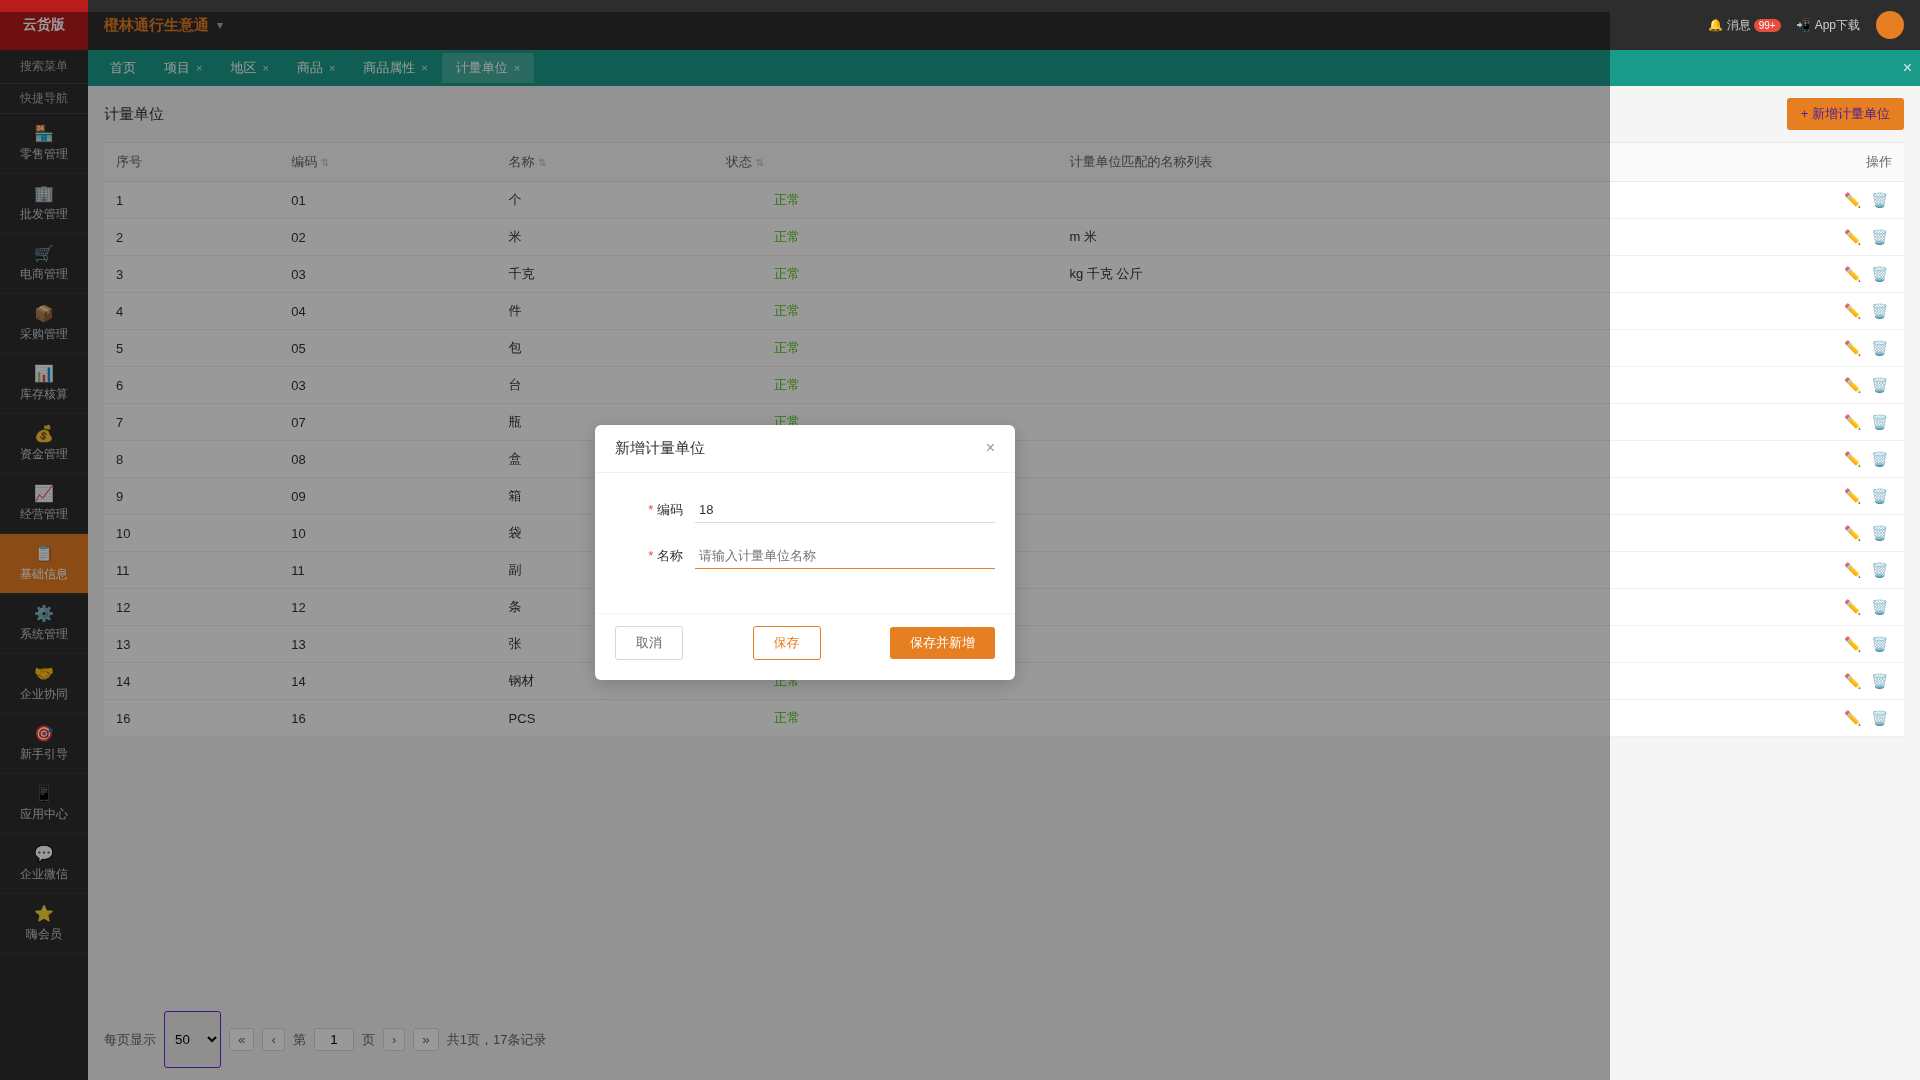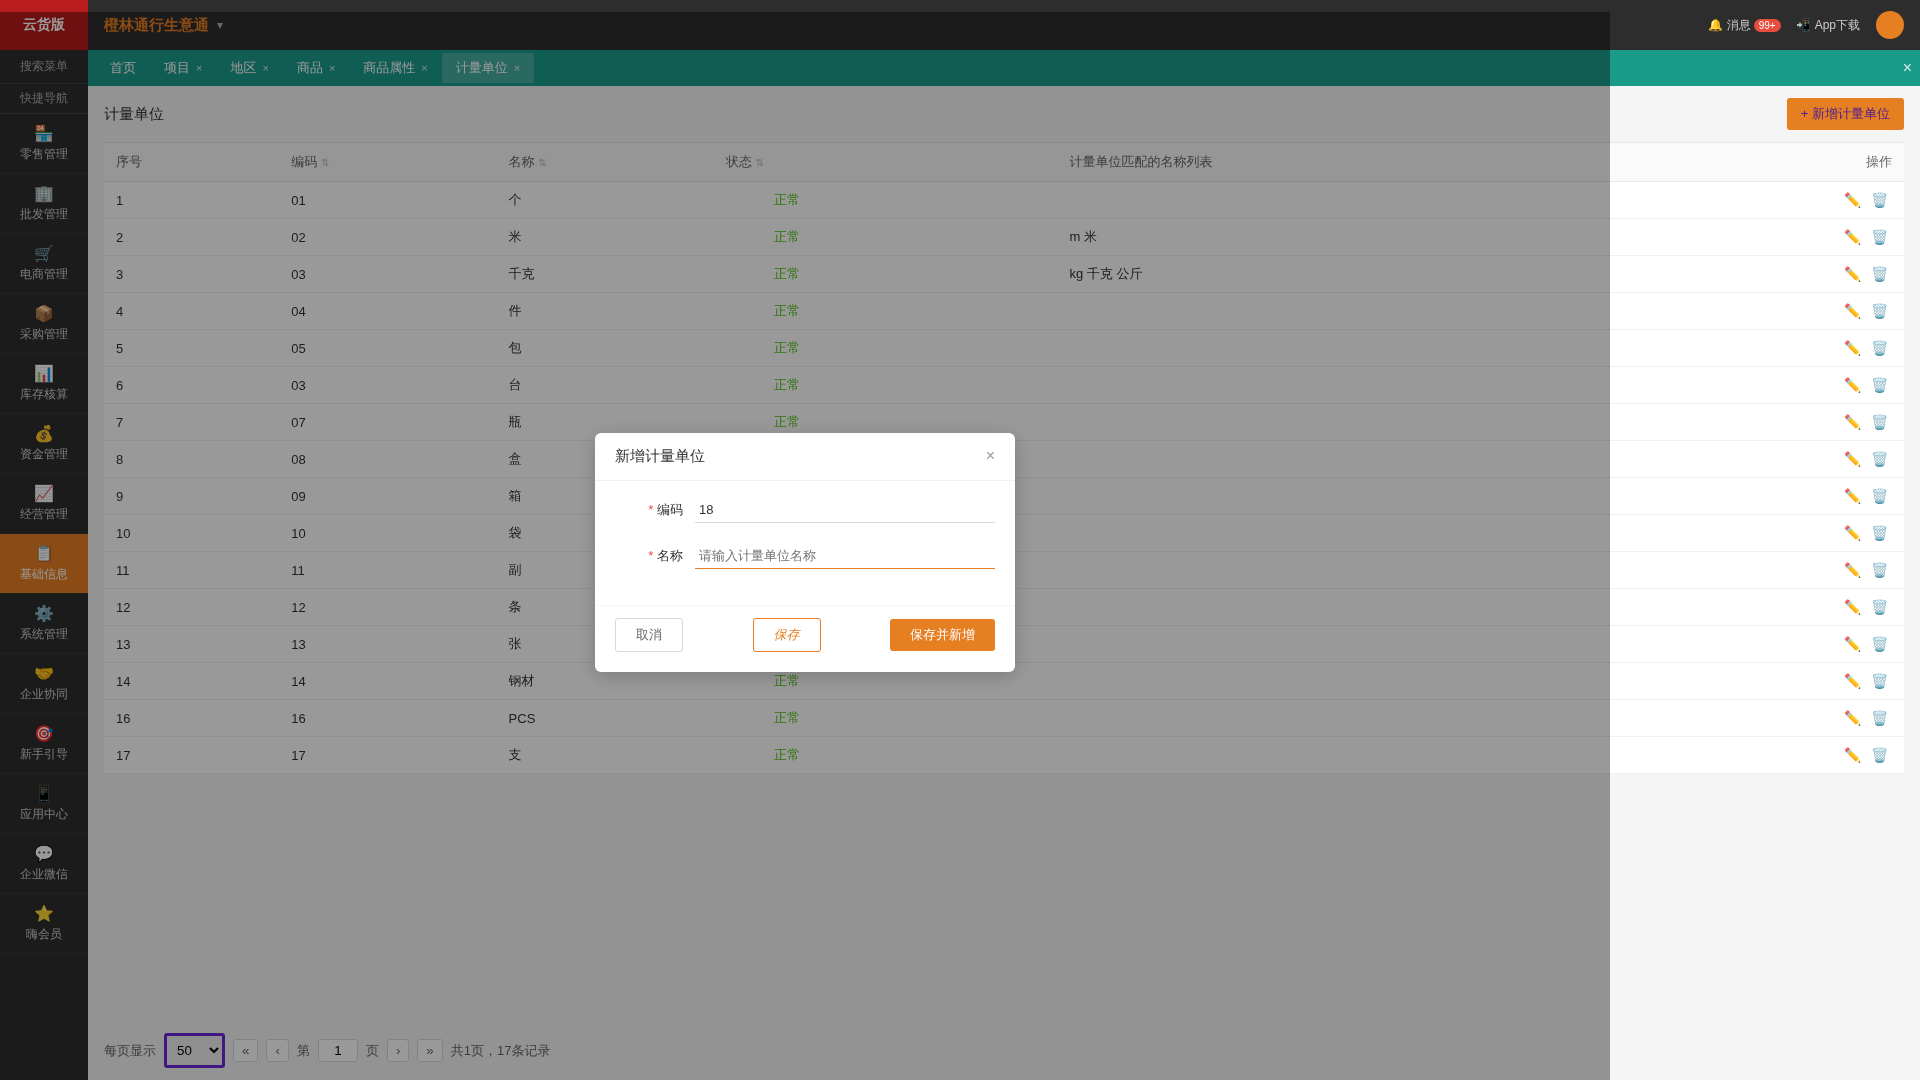--- a/index.html
+++ b/index.html
@@ -42,38 +42,38 @@
     .table-wrap { padding: 0 16px; flex: 1; }
     table { width: 100%; border-collapse: collapse; background: white; font-size: 13px; }
     thead tr { background: #fafafa; }
     th { padding: 10px 12px; text-align: left; color: #666; font-weight: normal; border-bottom: 1px solid #e8e8e8; border-top: 1px solid #e8e8e8; white-space: nowrap; }
     td { padding: 9px 12px; color: #333; border-bottom: 1px solid #f0f0f0; }
     .status-normal { color: #52c41a; margin-left: 48px; }
     .action-btn { color: #aaa; cursor: pointer; margin: 0 3px; font-size: 14px; }
 
     
     .pagination { padding: 12px 16px; display: flex; align-items: center; gap: 8px; color: #666; font-size: 13px; }
-    .page-select { border: 3px solid #6d28d9; border-radius: 3px; padding: 6px 6px; }
+    .page-select { border: 1px solid #6d28d9; border-radius: 3px; padding: 19px 6px; }
     .page-btn { border: 1px solid #d9d9d9; background: white; padding: 3px 8px; border-radius: 3px; cursor: pointer; color: #666; }
     .page-input { border: 1px solid #d9d9d9; border-radius: 3px; padding: 3px 6px; width: 40px; text-align: center; }
 
     
     .modal-overlay { position: fixed; top: 12px; left: 0; width: 1610px; height: 1080px; background: rgba(0,0,0,0.4); display: flex; align-items: center; justify-content: center; z-index: 1000; }
     .modal { background: white; border-radius: 6px; width: 420px; box-shadow: 0 4px 20px rgba(0,0,0,0.2); }
     .modal-header { padding: 14px 20px; border-bottom: 1px solid #f0f0f0; display: flex; align-items: center; justify-content: space-between; }
     .modal-title { font-size: 15px; color: #333; font-weight: 500; }
     .modal-close { cursor: pointer; color: #999; font-size: 16px; }
-    .modal-body { padding: 16px 20px; }
+    .modal-body { padding: 24px 20px; }
     .form-row { display: flex; align-items: center; margin-bottom: 20px; }
     .form-label { width: 80px; text-align: right; padding-right: 12px; color: #333; font-size: 13px; }
     .form-input { flex: 1; border: none; border-bottom: 1px solid #d9d9d9; padding: 5px 4px; font-size: 13px; outline: none; color: #333; }
     .form-input.placeholder { color: #bbb; border-bottom-color: #e67e22; }
     .modal-footer { padding: 12px 20px 20px; display: flex; align-items: center; justify-content: space-between; gap: 24px; border-top: 1px solid #f5f5f5; }
     .btn-cancel { border: 1px solid #d9d9d9; background: white; color: #666; padding: 7px 20px; border-radius: 3px; cursor: pointer; font-size: 13px; }
-    .btn-save { border: 1px solid #e67e22; background: white; color: #e67e22; padding: 7px 20px; border-radius: 3px; cursor: pointer; font-size: 13px; font-style: italic; }
+    .btn-save { border: 1px solid #e67e22; background: white; color: #e67e22; padding: 7px 20px; border-radius: 3px; cursor: pointer; font-size: 13px; }
     .btn-save-add { background: #e67e22; color: white; border: none; padding: 7px 20px; border-radius: 3px; cursor: pointer; font-size: 13px; }
 
     .sort-icon { font-size: 10px; color: #bbb; cursor: pointer; }
   </style>
 </head>
 <body>
 
 <div class="sidebar">
   <div class="sidebar-logo">
     <span class="sidebar-logo-text">云货版</span>
@@ -364,31 +364,20 @@
       <td>16</td>
       <td>16</td>
       <td>PCS</td>
       <td><span class="status-normal">正常</span></td>
       <td></td>
       <td style="text-align:right;">
         <span class="action-btn" title="编辑">✏️</span>
         <span class="action-btn" title="删除">🗑️</span>
       </td>
     </tr>
-            <tr>
-      <td>17</td>
-      <td>17</td>
-      <td>支</td>
-      <td><span class="status-normal">正常</span></td>
-      <td></td>
-      <td style="text-align:right;">
-        <span class="action-btn" title="编辑">✏️</span>
-        <span class="action-btn" title="删除">🗑️</span>
-      </td>
-    </tr>
           </tbody>
       </table>
     </div>
 
     <div class="pagination">
       <span>每页显示</span>
       <select class="page-select">
         <option>50</option>
         <option>10</option>
         <option>20</option>

